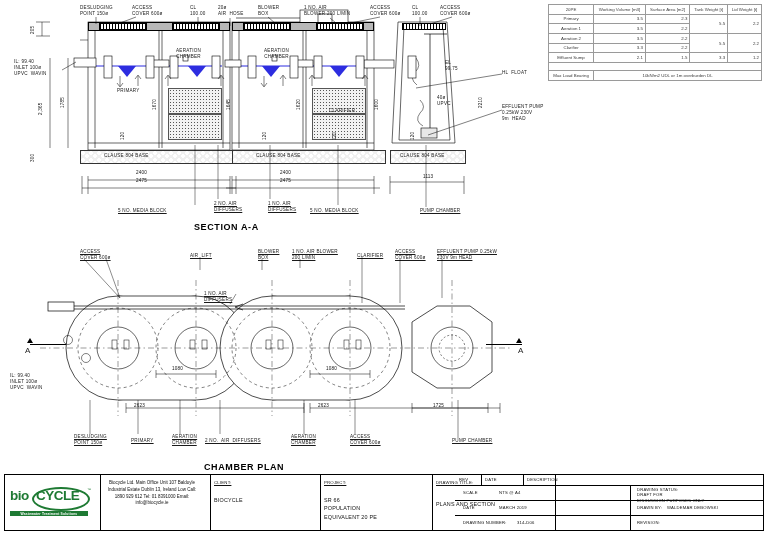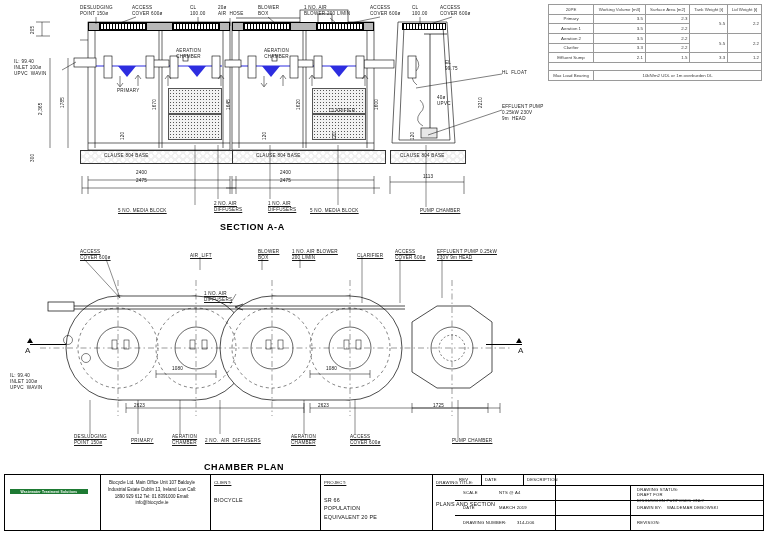--- a/index.html
+++ b/index.html
@@ -344,21 +344,21 @@
   <svg class="ab" style="left:110px;top:145px" width="330" height="65">
     <g stroke="#000" stroke-width="0.45">
       <line x1="85" y1="0" x2="85" y2="60"></line>
       <line x1="108" y1="0" x2="108" y2="54"></line>
       <line x1="160" y1="0" x2="160" y2="54"></line>
       <line x1="228" y1="0" x2="228" y2="60"></line>
       <line x1="316" y1="0" x2="316" y2="62"></line>
     </g>
   </svg>
 
-  <div class="secttitle" style="left:220px;top:222px">SECTION A-A</div>
+  <div class="secttitle" style="left:194px;top:222px">SECTION A-A</div>
 
   <svg class="ab" style="left:0;top:240px" width="560" height="185">
     <g stroke="#000" fill="none" stroke-width="0.7">
 
       <circle cx="118" cy="108" r="52" fill="#fff"></circle>
       <circle cx="196" cy="108" r="52" fill="#fff"></circle>
       <rect x="118" y="56" width="78" height="104" fill="#fff" stroke="none"></rect>
       <line x1="118" y1="56" x2="196" y2="56"></line>
       <line x1="118" y1="160" x2="196" y2="160"></line>
 
@@ -506,20 +506,26 @@
 
   <div class="tb">
     <div class="tbcell" style="left:0;width:96px"></div>
     <div class="tbcell" style="left:96px;width:110px"></div>
     <div class="tbcell" style="left:206px;width:110px"></div>
     <div class="tbcell" style="left:316px;width:112px"></div>
     <div class="tbcell" style="left:428px;width:123px"></div>
   </div>
 
   <div class="logo">
+    <div style="position:relative;height:22px">
+      <span class="logotxt" style="position:absolute;left:0;top:0;color:#1e7a33">bio</span>
+      <span style="position:absolute;left:22px;top:-1px;width:54px;height:20px;border:2.2px solid #1e7a33;border-radius:50%"></span>
+      <span class="logotxt" style="position:absolute;left:26px;top:0;color:#1e7a33">CYCLE</span>
+      <span style="position:absolute;left:77px;top:-1px;font-size:4px;color:#1e7a33">™</span>
+    </div>
     <div class="logosub" style="margin-top:1px;width:78px">Wastewater Treatment Solutions</div>
   </div>
 
   <div class="addr" style="left:104px;top:480px;width:96px;position:absolute">Biocycle Ltd.
 Main Office
 Unit 107 Baldoyle Industrial Estate
 Dublin 13, Ireland
 Low Call: 1890 929 612
 Tel: 01 8391000
 Email: info@biocycle.ie</div>

